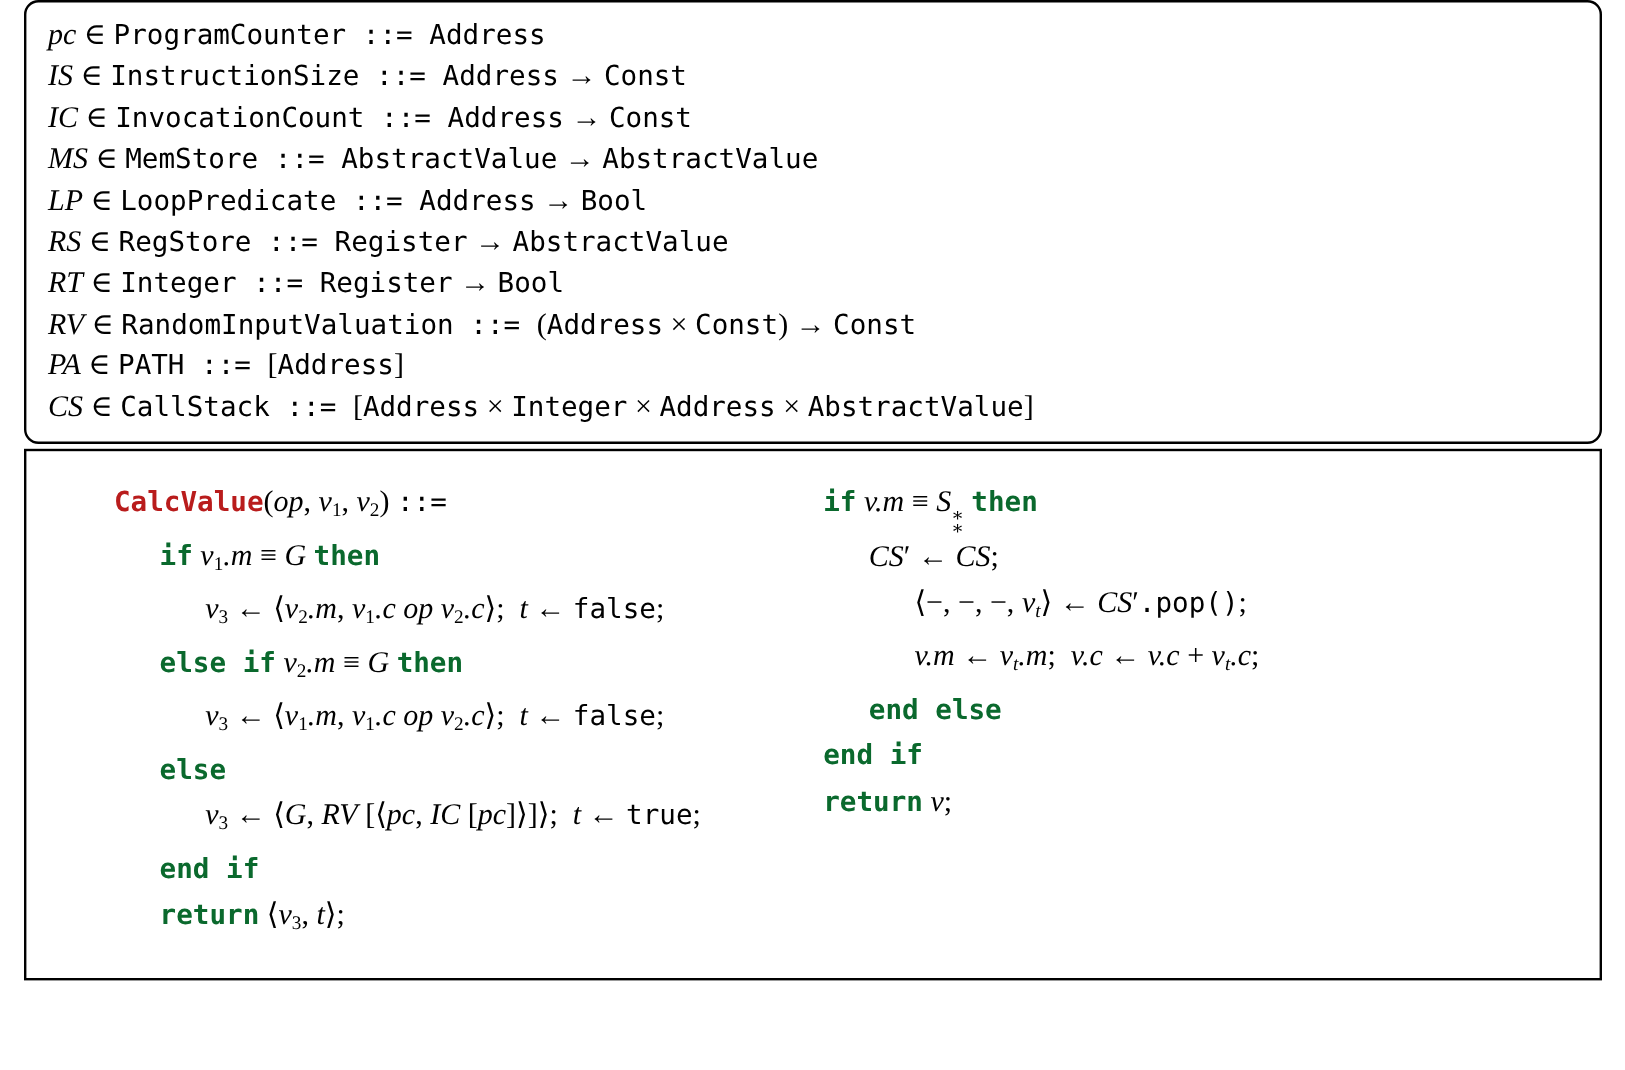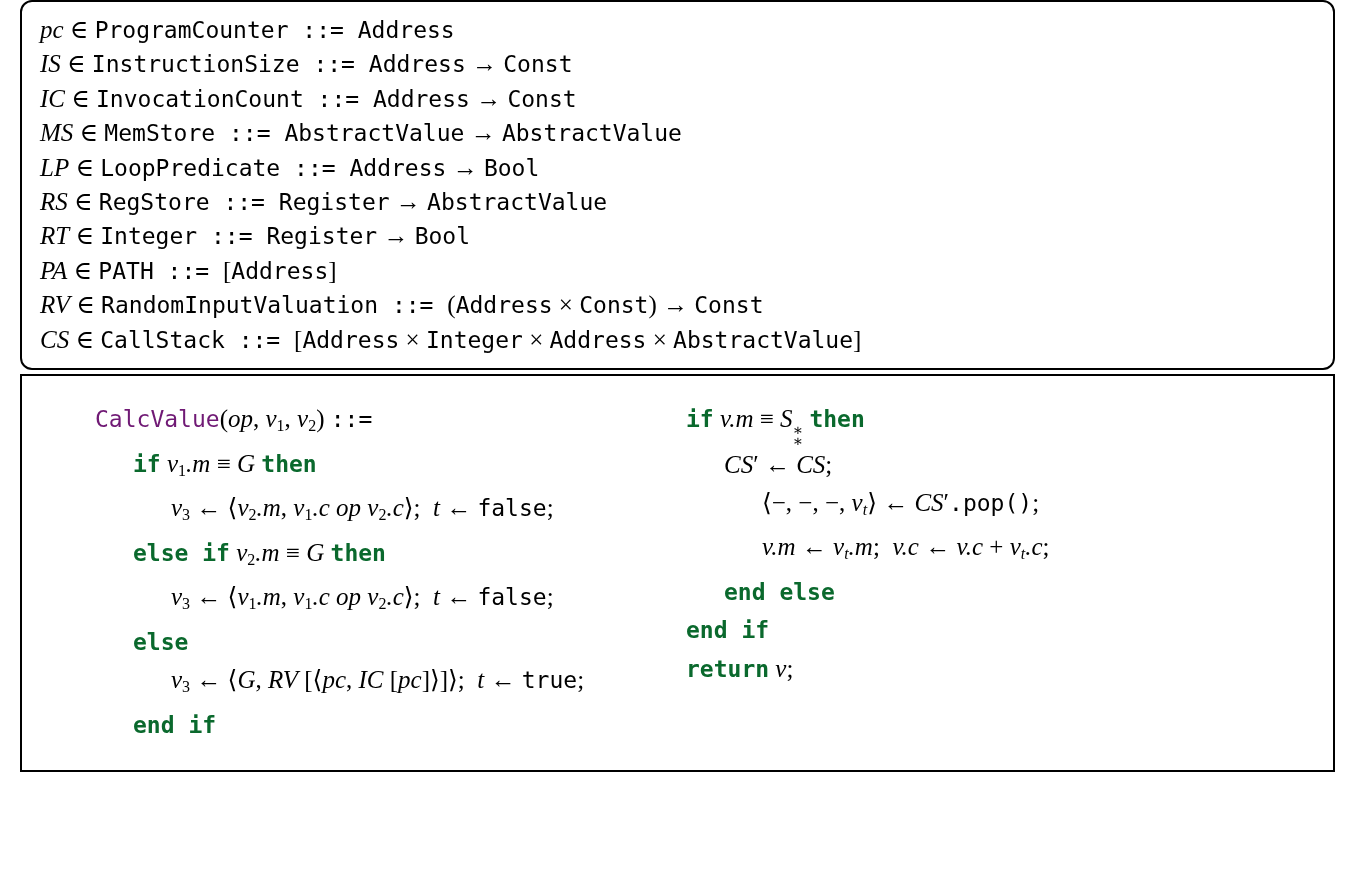--- a/index.html
+++ b/index.html
@@ -69,23 +69,23 @@
   }
   .tk-kw {
     font-family: "DejaVu Sans Mono", "Liberation Mono", monospace;
     font-weight: bold;
     font-size: 0.92em;
     color: var(--kw-color, #0a692d);
     margin-top: 41px;
   }
   .tk-fn {
     font-family: "DejaVu Sans Mono", "Liberation Mono", monospace;
-    font-weight: normal;
+    font-weight: bold;
     font-size: 0.92em;
-    color: #701a75;
+    color: #b91c1c;
   }
   .tk-cal {
     font-family: "Liberation Serif", "DejaVu Serif", serif;
     font-style: italic;
     font-weight: 500;
   }
   .tk-sb, .tk-sbi {
     font-family: "Liberation Serif", "DejaVu Serif", serif;
     font-size: 0.64em;
     vertical-align: -0.25em;
@@ -109,36 +109,37 @@
 
   <div class="box defs-box">
     <div>
         <div class="def-line"><span class="tk-mi">pc</span><span class="tk-rm"> ∈ </span><span class="tk-tt">ProgramCounter</span><span class="tk-tt"> ::= </span><span class="tk-tt">Address</span></div>
         <div class="def-line"><span class="tk-mi">IS</span><span class="tk-rm"> ∈ </span><span class="tk-tt">InstructionSize</span><span class="tk-tt"> ::= </span><span class="tk-tt">Address</span><span class="tk-rm"> → </span><span class="tk-tt">Const</span></div>
         <div class="def-line"><span class="tk-mi">IC</span><span class="tk-rm"> ∈ </span><span class="tk-tt">InvocationCount</span><span class="tk-tt"> ::= </span><span class="tk-tt">Address</span><span class="tk-rm"> → </span><span class="tk-tt">Const</span></div>
         <div class="def-line"><span class="tk-mi">MS</span><span class="tk-rm"> ∈ </span><span class="tk-tt">MemStore</span><span class="tk-tt"> ::= </span><span class="tk-tt">AbstractValue</span><span class="tk-rm"> → </span><span class="tk-tt">AbstractValue</span></div>
         <div class="def-line"><span class="tk-mi">LP</span><span class="tk-rm"> ∈ </span><span class="tk-tt">LoopPredicate</span><span class="tk-tt"> ::= </span><span class="tk-tt">Address</span><span class="tk-rm"> → </span><span class="tk-tt">Bool</span></div>
         <div class="def-line"><span class="tk-mi">RS</span><span class="tk-rm"> ∈ </span><span class="tk-tt">RegStore</span><span class="tk-tt"> ::= </span><span class="tk-tt">Register</span><span class="tk-rm"> → </span><span class="tk-tt">AbstractValue</span></div>
         <div class="def-line"><span class="tk-mi">RT</span><span class="tk-rm"> ∈ </span><span class="tk-tt">Integer</span><span class="tk-tt"> ::= </span><span class="tk-tt">Register</span><span class="tk-rm"> → </span><span class="tk-tt">Bool</span></div>
+        <div class="def-line"><span class="tk-mi">RV</span><span class="tk-rm"> ∈ </span><span class="tk-tt">RandomInputValuation</span><span class="tk-tt"> ::= </span><span class="tk-rm">(</span><span class="tk-tt">Address</span><span class="tk-rm"> × </span><span class="tk-tt">Const</span><span class="tk-rm">)</span><span class="tk-rm"> → </span><span class="tk-tt">Const</span></div>
         <div class="def-line"><span class="tk-mi">PA</span><span class="tk-rm"> ∈ </span><span class="tk-tt">PATH</span><span class="tk-tt"> ::= </span><span class="tk-rm">[</span><span class="tk-tt">Address</span><span class="tk-rm">]</span></div>
-        <div class="def-line"><span class="tk-mi">RV</span><span class="tk-rm"> ∈ </span><span class="tk-tt">RandomInputValuation</span><span class="tk-tt"> ::= </span><span class="tk-rm">(</span><span class="tk-tt">Address</span><span class="tk-rm"> × </span><span class="tk-tt">Const</span><span class="tk-rm">)</span><span class="tk-rm"> → </span><span class="tk-tt">Const</span></div>
         <div class="def-line"><span class="tk-mi">CS</span><span class="tk-rm"> ∈ </span><span class="tk-tt">CallStack</span><span class="tk-tt"> ::= </span><span class="tk-rm">[</span><span class="tk-tt">Address</span><span class="tk-rm"> × </span><span class="tk-tt">Integer</span><span class="tk-rm"> × </span><span class="tk-tt">Address</span><span class="tk-rm"> × </span><span class="tk-tt">AbstractValue</span><span class="tk-rm">]</span></div>
       </div>
   </div>
 
   <div class="box algos-box">
     <div class="col-left">
         <div class="code-line"><span class="tk-fn">CalcValue</span><span class="tk-rm">(</span><span class="tk-mi">op</span><span class="tk-rm">, </span><span class="tk-mi">v</span><span class="tk-sb">1</span><span class="tk-rm">, </span><span class="tk-mi">v</span><span class="tk-sb">2</span><span class="tk-rm">) </span><span class="tk-tt">::=</span></div>
         <div class="code-line" style="padding-left: 38px;"><span class="tk-kw">if</span><span class="tk-rm"> </span><span class="tk-mi">v</span><span class="tk-sb">1</span><span class="tk-mi">.m</span><span class="tk-rm"> ≡ </span><span class="tk-cal">G</span><span class="tk-rm"> </span><span class="tk-kw">then</span></div>
         <div class="code-line" style="padding-left: 76px;"><span class="tk-mi">v</span><span class="tk-sb">3</span><span class="tk-rm"> ← ⟨</span><span class="tk-mi">v</span><span class="tk-sb">2</span><span class="tk-mi">.m</span><span class="tk-rm">, </span><span class="tk-mi">v</span><span class="tk-sb">1</span><span class="tk-mi">.c </span><span class="tk-mi">op</span><span class="tk-rm"> </span><span class="tk-mi">v</span><span class="tk-sb">2</span><span class="tk-mi">.c</span><span class="tk-rm">⟩;  </span><span class="tk-mi">t</span><span class="tk-rm"> ← </span><span class="tk-tt">false</span><span class="tk-rm">;</span></div>
         <div class="code-line" style="padding-left: 38px;"><span class="tk-kw">else if</span><span class="tk-rm"> </span><span class="tk-mi">v</span><span class="tk-sb">2</span><span class="tk-mi">.m</span><span class="tk-rm"> ≡ </span><span class="tk-cal">G</span><span class="tk-rm"> </span><span class="tk-kw">then</span></div>
         <div class="code-line" style="padding-left: 76px;"><span class="tk-mi">v</span><span class="tk-sb">3</span><span class="tk-rm"> ← ⟨</span><span class="tk-mi">v</span><span class="tk-sb">1</span><span class="tk-mi">.m</span><span class="tk-rm">, </span><span class="tk-mi">v</span><span class="tk-sb">1</span><span class="tk-mi">.c </span><span class="tk-mi">op</span><span class="tk-rm"> </span><span class="tk-mi">v</span><span class="tk-sb">2</span><span class="tk-mi">.c</span><span class="tk-rm">⟩;  </span><span class="tk-mi">t</span><span class="tk-rm"> ← </span><span class="tk-tt">false</span><span class="tk-rm">;</span></div>
         <div class="code-line" style="padding-left: 38px;"><span class="tk-kw">else</span></div>
         <div class="code-line" style="padding-left: 76px;"><span class="tk-mi">v</span><span class="tk-sb">3</span><span class="tk-rm"> ← ⟨</span><span class="tk-cal">G</span><span class="tk-rm">, </span><span class="tk-mi">RV</span><span class="tk-rm"> [⟨</span><span class="tk-mi">pc</span><span class="tk-rm">, </span><span class="tk-mi">IC</span><span class="tk-rm"> [</span><span class="tk-mi">pc</span><span class="tk-rm">]⟩]⟩;  </span><span class="tk-mi">t</span><span class="tk-rm"> ← </span><span class="tk-tt">true</span><span class="tk-rm">;</span></div>
         <div class="code-line" style="padding-left: 38px;"><span class="tk-kw">end if</span></div>
+        <div class="code-line" style="padding-left: 38px;"><span class="tk-kw">return</span><span class="tk-rm"> ⟨</span><span class="tk-mi">v</span><span class="tk-sb">3</span><span class="tk-rm">, </span><span class="tk-mi">t</span><span class="tk-rm">⟩;</span></div>
       </div>
     <div class="col-right">
         <div class="code-line" style="padding-left: 38px;"><span class="tk-kw">if</span><span class="tk-rm"> </span><span class="tk-mi">v.m</span><span class="tk-rm"> ≡ </span><span class="tk-cal">S</span><span class="supsub"><span>∗</span><span>∗</span></span><span class="tk-rm"> </span><span class="tk-kw">then</span></div>
         <div class="code-line" style="padding-left: 76px;"><span class="tk-mi">CS</span><span class="tk-rm">′</span><span class="tk-rm"> ← </span><span class="tk-mi">CS</span><span class="tk-rm">;</span></div>
         <div class="code-line" style="padding-left: 114px;"><span class="tk-rm">⟨−, −, −, </span><span class="tk-mi">v</span><span class="tk-sbi">t</span><span class="tk-rm">⟩ ← </span><span class="tk-mi">CS</span><span class="tk-rm">′</span><span class="tk-tt">.pop()</span><span class="tk-rm">;</span></div>
         <div class="code-line" style="padding-left: 114px;"><span class="tk-mi">v.m</span><span class="tk-rm"> ← </span><span class="tk-mi">v</span><span class="tk-sbi">t</span><span class="tk-mi">.m</span><span class="tk-rm">;  </span><span class="tk-mi">v.c</span><span class="tk-rm"> ← </span><span class="tk-mi">v.c</span><span class="tk-rm"> + </span><span class="tk-mi">v</span><span class="tk-sbi">t</span><span class="tk-mi">.c</span><span class="tk-rm">;</span></div>
         <div class="code-line" style="padding-left: 76px;"><span class="tk-kw">end else</span></div>
         <div class="code-line" style="padding-left: 38px;"><span class="tk-kw">end if</span></div>
         <div class="code-line" style="padding-left: 38px;"><span class="tk-kw">return</span><span class="tk-rm"> </span><span class="tk-mi">v</span><span class="tk-rm">;</span></div>
       </div>

